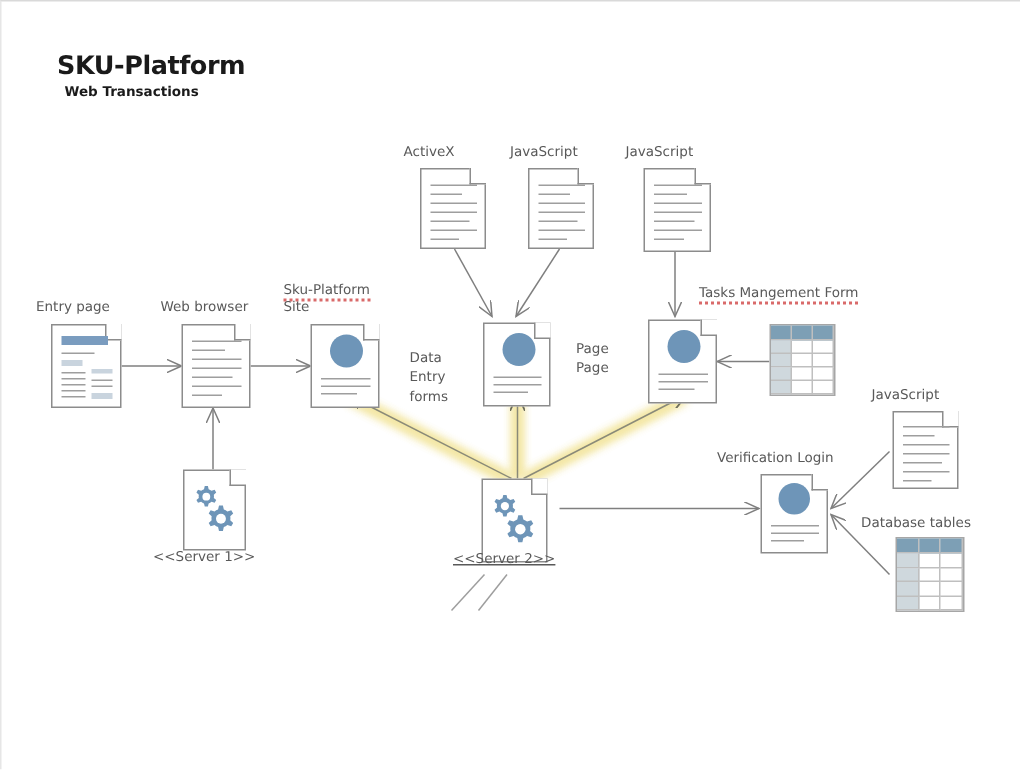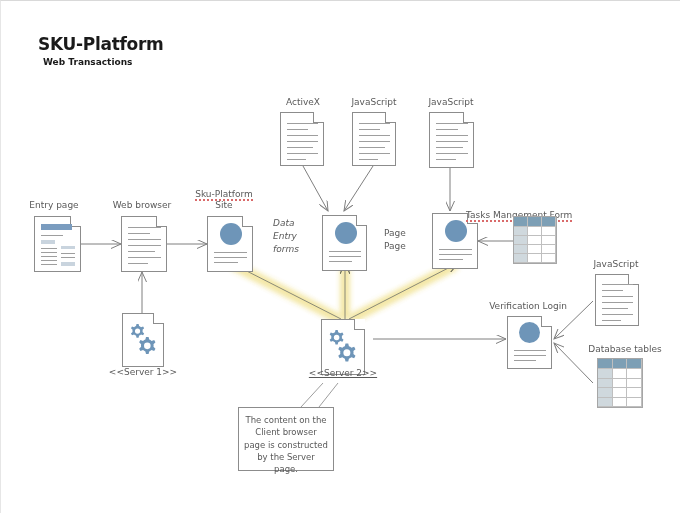--- a/index.html
+++ b/index.html
@@ -70,21 +70,21 @@
   }
 
   .lbl {
     position: absolute;
     font-family: "DejaVu Sans", sans-serif;
     font-size: 9px;
     color: #595959;
     line-height: 1.25;
     white-space: nowrap;
   }
-  .lbl.center { text-align: center; }
+  .lbl.center { text-align: left; }
   .lbl.multi { white-space: normal; }
 
   .spell {
     border-bottom: 2px dotted #d96a6a;
     padding-bottom: 0px;
   }
 
   
   .tline {
     position: absolute;
@@ -279,21 +279,21 @@
       <div class="tline" style="left:6px; top:16px; width:22px;"></div>
       <div class="tline" style="left:6px; top:22px; width:32px;"></div>
       <div class="tline" style="left:6px; top:28px; width:32px;"></div>
       <div class="tline" style="left:6px; top:34px; width:27px;"></div>
       <div class="tline" style="left:6px; top:40px; width:32px;"></div>
       <div class="tline" style="left:6px; top:46px; width:20px;"></div>
     </div>
   </div>
 
   <div class="node">
-    <div class="lbl multi" style="left:272px; top:216px; width:40px; line-height:1.45;font-style:italic;">
+    <div class="lbl multi" style="left:272px; top:232px; width:40px; line-height:1.45;">
       <span>Data</span><br>
       <span>Entry</span><br>
       <span>forms</span>
     </div>
     <div class="doc" style="left:321px; top:214px; width:45px; height:56px;">
       <div class="fold-cover"></div>
       <div class="circle" style="left:12px; top:6px; width:22px; height:22px;"></div>
       <div class="tline" style="left:6px; top:35px; width:32px;"></div>
       <div class="tline" style="left:6px; top:40px; width:32px;"></div>
       <div class="tline" style="left:6px; top:45px; width:23px;"></div>
@@ -308,21 +308,21 @@
     <div class="doc" style="left:431px; top:212px; width:46px; height:56px;">
       <div class="fold-cover"></div>
       <div class="circle" style="left:12px; top:6px; width:22px; height:22px;"></div>
       <div class="tline" style="left:6px; top:35px; width:33px;"></div>
       <div class="tline" style="left:6px; top:40px; width:33px;"></div>
       <div class="tline" style="left:6px; top:45px; width:24px;"></div>
     </div>
   </div>
 
   <div class="node">
-    <div class="lbl" style="left:465px; top:209px;">
+    <div class="lbl" style="left:465px; top:190px;">
       <span class="spell">Tasks Mangement Form</span>
     </div>
     <div class="grid" style="left:512px; top:215px; width:44px; height:48px; grid-template-columns:1fr 1fr 1fr; grid-template-rows:10px 1fr 1fr 1fr 1fr;">
       <div class="gc hdr"></div>
         <div class="gc hdr"></div>
         <div class="gc hdr"></div>
       <div class="gc col0"></div>
         <div class="gc"></div>
         <div class="gc"></div>
       <div class="gc col0"></div>
@@ -406,17 +406,14 @@
         <div class="gc"></div>
       <div class="gc col0"></div>
         <div class="gc"></div>
         <div class="gc"></div>
       <div class="gc col0"></div>
         <div class="gc"></div>
         <div class="gc"></div>
     </div>
   </div>
 
-  <div class="note" style="left:237px; top:406px; width:96px; height:64px;">
-    <span>The content on the Client browser page is constructed by the Server page.</span>
-  </div>
 
 </div>
 
 </body></html>

